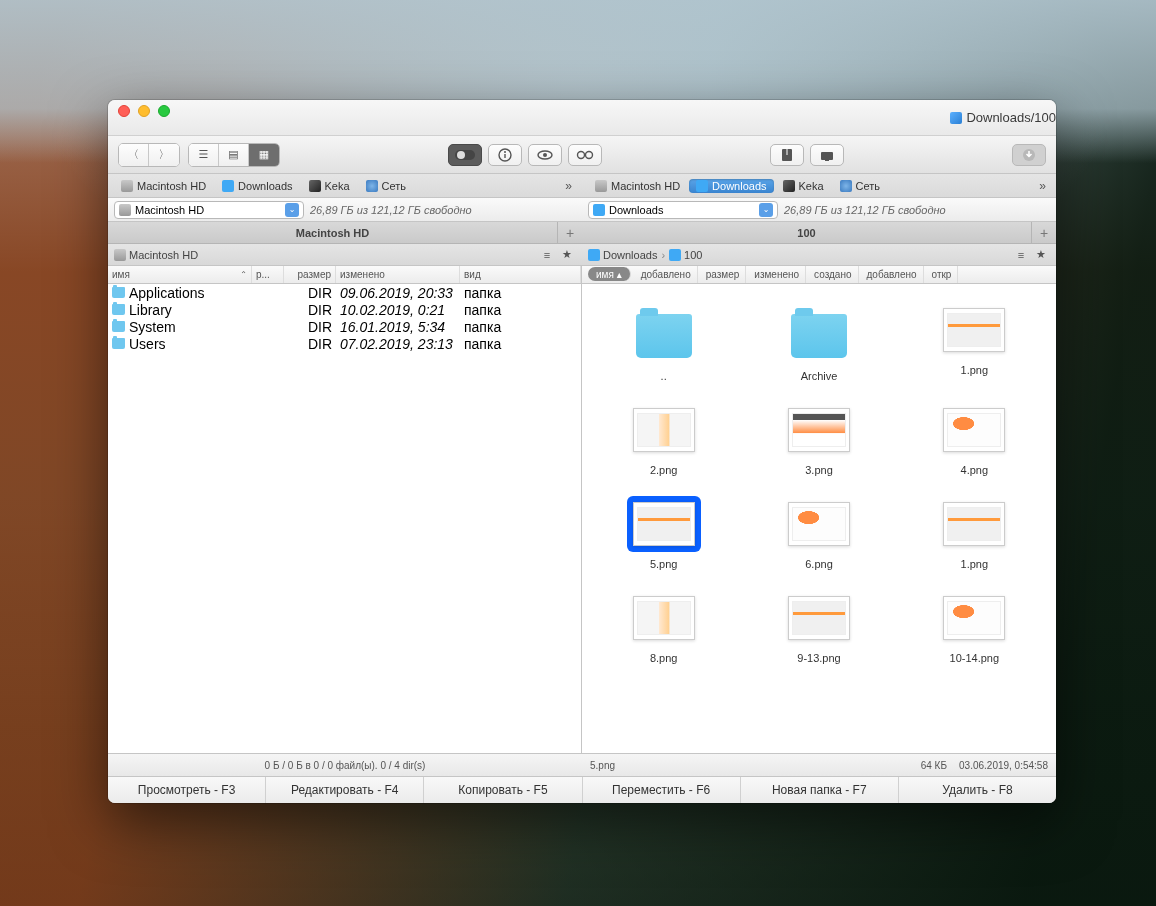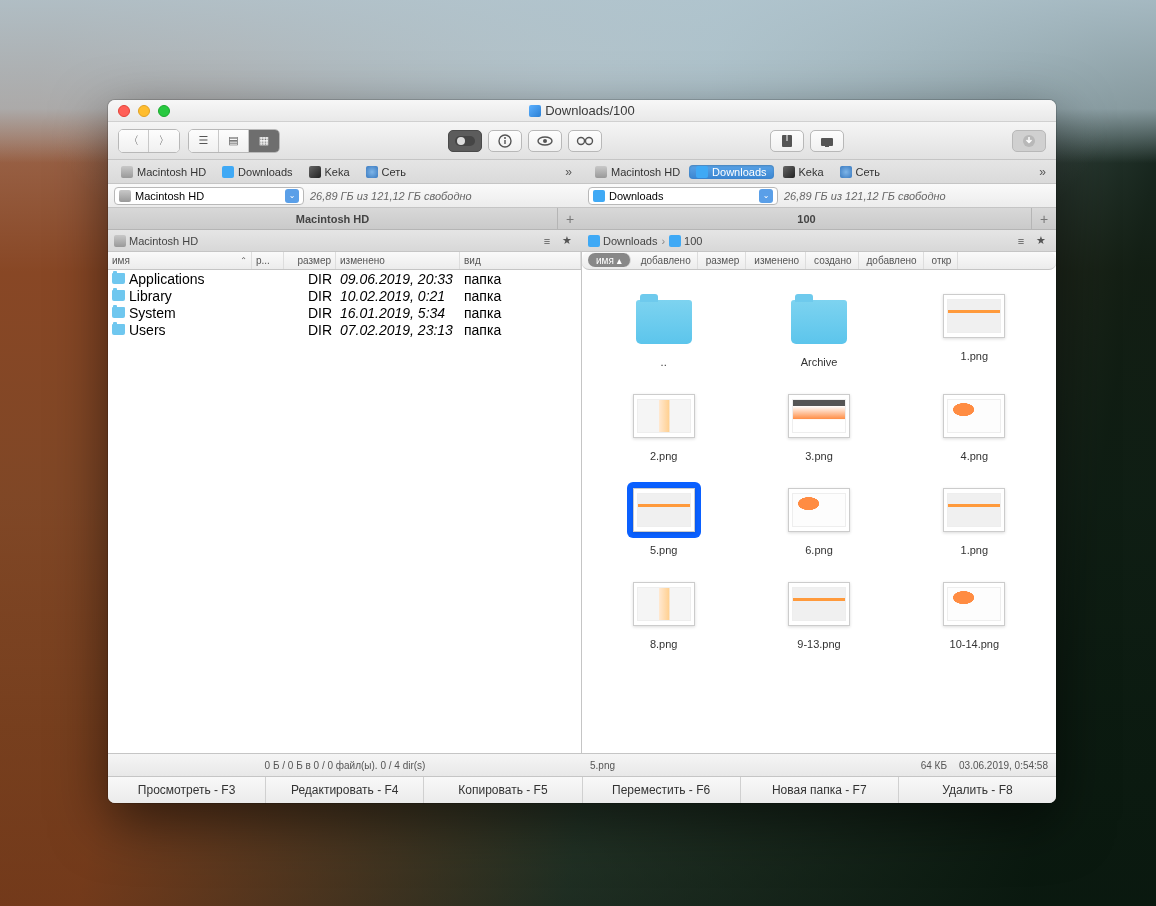--- a/index.html
+++ b/index.html
@@ -3,21 +3,21 @@
 <meta charset="utf-8">
 <style>
 * { margin:0; padding:0; box-sizing:border-box; font-family:-apple-system,"Helvetica Neue",Arial,sans-serif; }
 body { width:1156px; height:906px; background:linear-gradient(180deg,#7a9db0 0%,#a8c0cd 15%,#5e4a3a 30%,#3d4a3e 55%,#1a2a1e 80%,#0a1510 100%); overflow:hidden; position:relative; }
 .desktop-bg { position:absolute; inset:0; background:
   linear-gradient(180deg, rgba(180,200,210,0.9) 0%, rgba(180,200,210,0.7) 12%, transparent 18%),
   radial-gradient(ellipse 900px 400px at 50% 10%, rgba(230,240,245,0.5), transparent 60%),
   linear-gradient(100deg, rgba(150,70,30,0.75) 18%, rgba(60,80,60,0.4) 55%, rgba(10,25,15,0.9) 90%);
 }
 .window { position:absolute; left:108px; top:100px; width:948px; height:703px; background:#ededed; border-radius:7px; box-shadow:0 18px 55px rgba(0,0,0,0.55),0 0 0 1px rgba(0,0,0,0.15); overflow:hidden; display:flex; flex-direction:column; }
-.titlebar { height:22px; display:flex; align-items:center; justify-content:center; position:relative; background:linear-gradient(#f7f7f7,#e9e9e9); border-bottom:1px solid #d0d0d0; }
+.titlebar { height:36px; display:flex; align-items:center; justify-content:flex-end; position:relative; background:linear-gradient(#f7f7f7,#e9e9e9); border-bottom:1px solid #d0d0d0; }
 .traffic { position:absolute; left:10px; top:5px; display:flex; gap:8px; }
 .tl { width:12px; height:12px; border-radius:50%; }
 .tl.red{background:#ff5f57;border:.5px solid #e24238;} .tl.yellow{background:#ffbd2e;border:.5px solid #e0a124;} .tl.green{background:#28c940;border:.5px solid #1ba92e;}
 .titlebar-title{font-size:13px;color:#3a3a3a;display:flex;align-items:center;gap:4px;}
 .disk-mini{width:12px;height:12px;background:linear-gradient(135deg,#5bb0ff,#2a7fd4);border-radius:2px;}
 .toolbar{height:38px;background:linear-gradient(#f5f5f5,#e1e1e1);border-bottom:1px solid #c5c5c5;display:flex;align-items:center;padding:0 10px;gap:8px;}
 .nav-seg,.view-seg{display:flex;border:1px solid #b8b8b8;border-radius:5px;overflow:hidden;background:#fff;}
 .seg-btn{width:30px;height:22px;display:flex;align-items:center;justify-content:center;border-right:1px solid #c8c8c8;background:linear-gradient(#fdfdfd,#f0f0f0);font-size:11px;color:#555;cursor:pointer;}
 .seg-btn:last-child{border-right:none;}
 .seg-btn.active{background:#6e6e6e;color:#fff;}
@@ -309,21 +309,21 @@
             <div class="c-name"><span class="folder-ic"></span>Users</div>
             <div class="c-r"></div>
             <div class="c-size">DIR</div>
             <div class="c-mod">07.02.2019, 23:13</div>
             <div class="c-type">папка</div>
           </div>
         </div>
     </div>
 
     <div class="pane">
-      <div class="col-header ch-right" id="right-cols" style="padding:0 4px;gap:2px;border-radius:7px;">
+      <div class="col-header ch-right" id="right-cols" style="padding:0 4px;gap:2px;">
           <div class="ch active">имя ▴</div>
           <div class="ch">добавлено</div>
           <div class="ch">размер</div>
           <div class="ch">изменено</div>
           <div class="ch">создано</div>
           <div class="ch">добавлено</div>
           <div class="ch">откр</div>
         </div>
       <div class="icon-grid" id="right-grid">
           <div class="grid-item">

